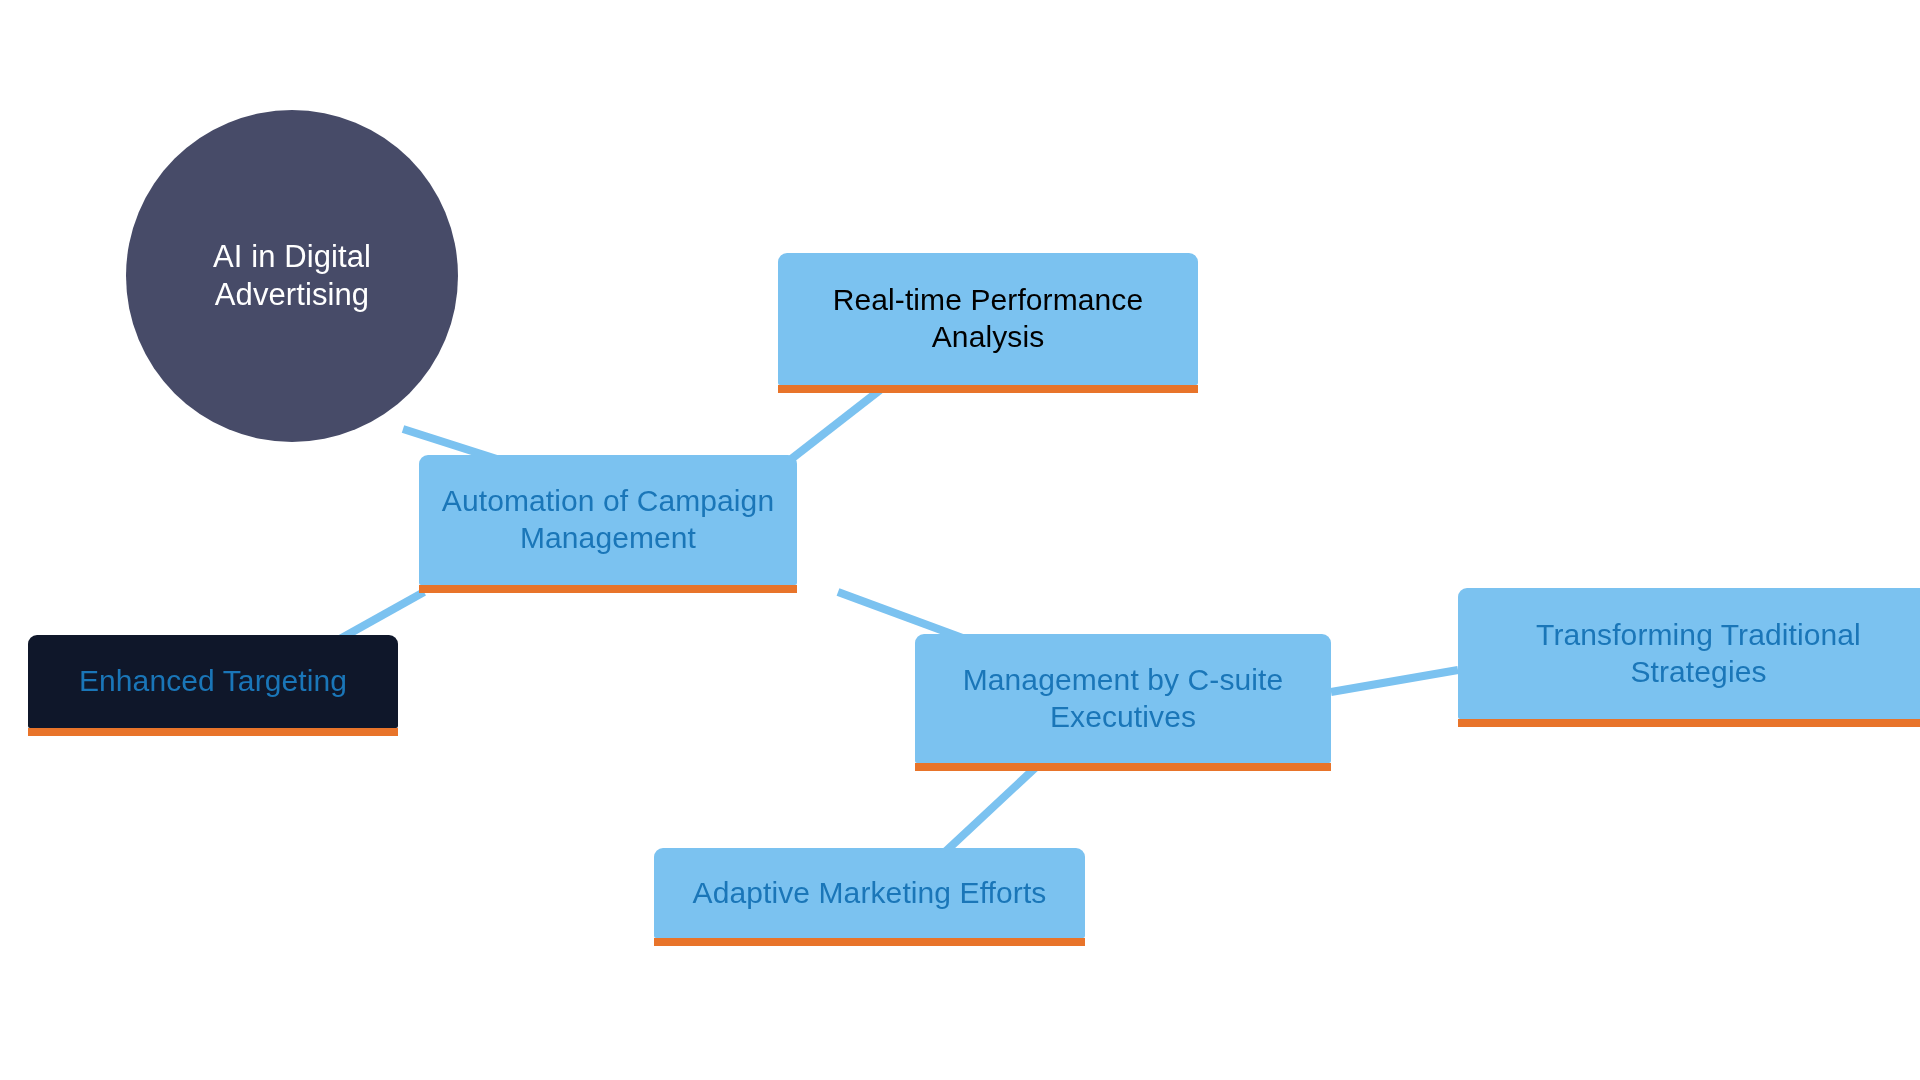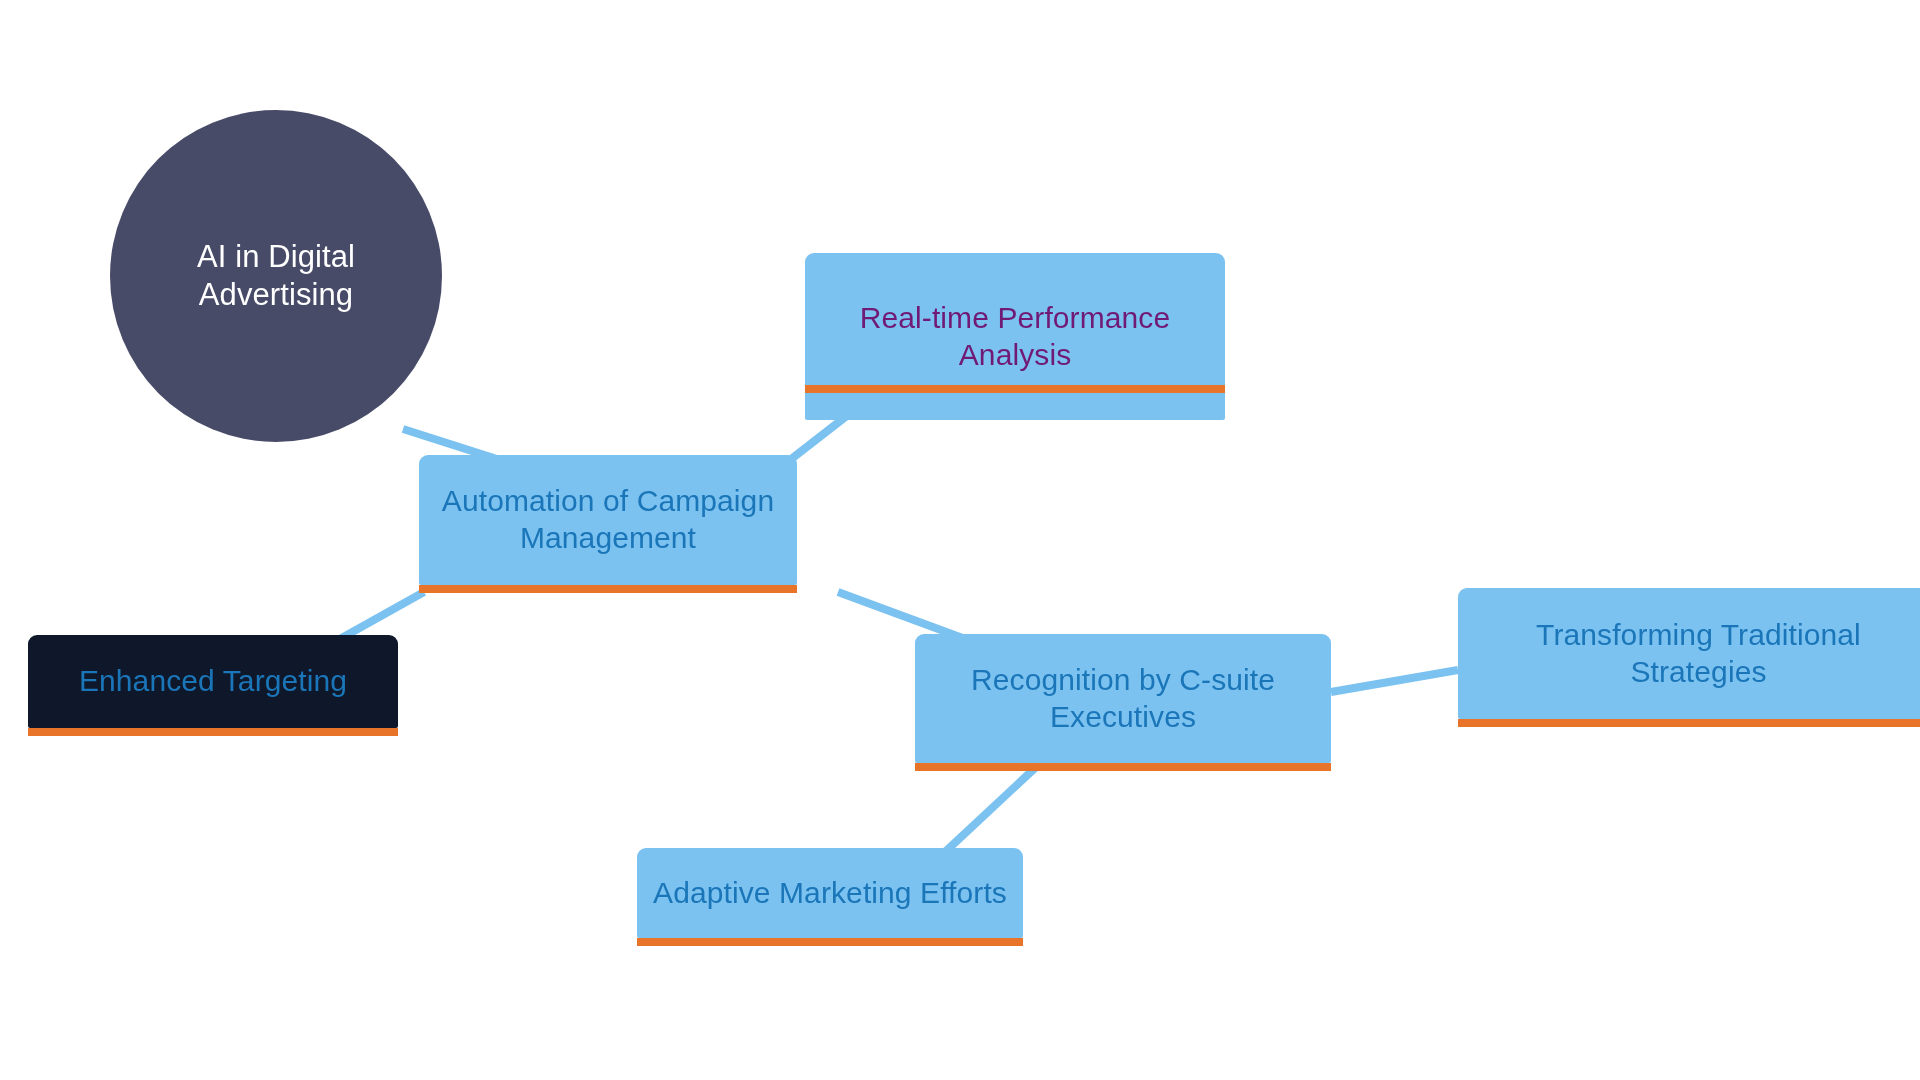--- a/index.html
+++ b/index.html
@@ -83,51 +83,51 @@
 
   <svg id="edges" viewBox="0 0 1920 1080" width="1920" height="1080" xmlns="http://www.w3.org/2000/svg">
       <line x1="403" y1="429" x2="500" y2="460" stroke="#7bc2f0" stroke-width="8" stroke-linecap="butt"></line>
       <line x1="790" y1="460" x2="880" y2="390" stroke="#7bc2f0" stroke-width="8" stroke-linecap="butt"></line>
       <line x1="424" y1="592" x2="338" y2="640" stroke="#7bc2f0" stroke-width="8" stroke-linecap="butt"></line>
       <line x1="838" y1="592" x2="968" y2="640" stroke="#7bc2f0" stroke-width="8" stroke-linecap="butt"></line>
       <line x1="1331" y1="692" x2="1458" y2="670" stroke="#7bc2f0" stroke-width="8" stroke-linecap="butt"></line>
       <line x1="1035" y1="768" x2="945" y2="852" stroke="#7bc2f0" stroke-width="8" stroke-linecap="butt"></line>
     </svg>
 
-  <div class="node node-root" style="left: 110px; top: 110px; width: 332px; height: 332px; background: rgb(71, 75, 104); color: rgb(255, 255, 255);">
+  <div class="node node-root" style="left: 126px; top: 110px; width: 332px; height: 332px; background: rgb(71, 75, 104); color: rgb(255, 255, 255);">
     <span class="node-label">AI in Digital Advertising</span>
   </div>
 
-  <div class="node node-box" style="left: 778px; top: 253px; width: 420px; height: 167px; background: rgb(123, 194, 240); color: #701a75; margin-left: 27px;">
+  <div class="node node-box" style="left: 778px; top: 253px; width: 420px; height: 132px; background: rgb(123, 194, 240); color: #000000;">
     <span class="node-label">Real-time Performance
 Analysis</span>
     <span class="node-underline" style="background: rgb(232, 116, 42); top: 132px;"></span>
   </div>
 
   <div class="node node-box" style="left: 419px; top: 455px; width: 378px; height: 130px; background: rgb(123, 194, 240); color: rgb(26, 118, 184);">
     <span class="node-label">Automation of Campaign
 Management</span>
     <span class="node-underline" style="background: rgb(232, 116, 42); top: 130px;"></span>
   </div>
 
   <div class="node node-box" style="left: 28px; top: 635px; width: 370px; height: 93px; background: #0f172a; color: rgb(26, 118, 184);">
     <span class="node-label">Enhanced Targeting</span>
     <span class="node-underline" style="background: rgb(232, 116, 42); top: 93px;"></span>
   </div>
 
   <div class="node node-box" style="left: 915px; top: 634px; width: 416px; height: 129px; background: rgb(123, 194, 240); color: rgb(26, 118, 184);">
-    <span class="node-label">Recognition by C-suite
+    <span class="node-label">Management by C-suite
 Executives</span>
     <span class="node-underline" style="background: rgb(232, 116, 42); top: 129px;"></span>
   </div>
 
   <div class="node node-box" style="left: 1458px; top: 588px; width: 481px; height: 131px; background: rgb(123, 194, 240); color: rgb(26, 118, 184);">
     <span class="node-label">Transforming Traditional
 Strategies</span>
     <span class="node-underline" style="background: rgb(232, 116, 42); top: 131px;"></span>
   </div>
 
-  <div class="node node-box" style="left: 637px; top: 848px; width: 386px; height: 90px; background: rgb(123, 194, 240); color: rgb(26, 118, 184);">
+  <div class="node node-box" style="left: 654px; top: 848px; width: 431px; height: 90px; background: rgb(123, 194, 240); color: rgb(26, 118, 184);">
     <span class="node-label">Adaptive Marketing Efforts</span>
     <span class="node-underline" style="background: rgb(232, 116, 42); top: 90px;"></span>
   </div>
 
 </div>
 
 </body></html>

